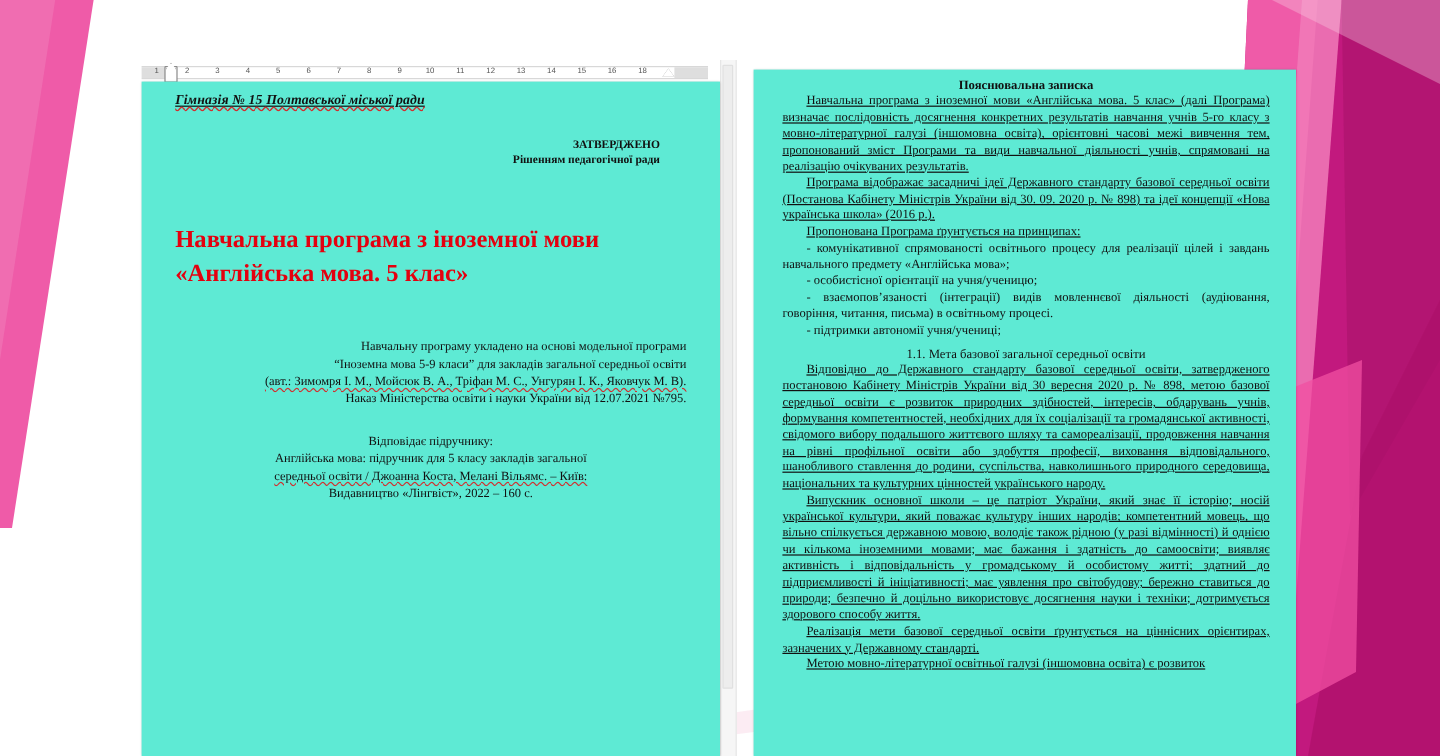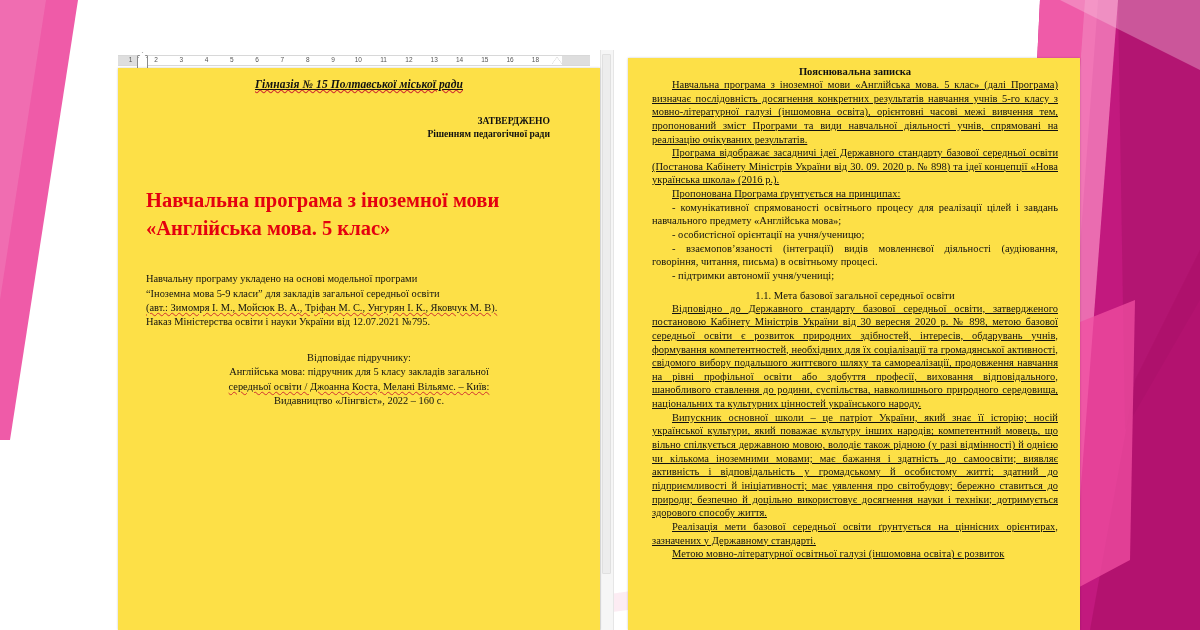--- a/index.html
+++ b/index.html
@@ -44,21 +44,21 @@
     clip-path:polygon(50% 0,100% 100%,0 100%);
   }
   .ruler-tab{
     position:absolute;right:28px;top:1px;width:0;height:0;
     border-left:5px solid transparent;border-right:5px solid transparent;
     border-bottom:7px solid #fff;filter:drop-shadow(0 0 0.4px #8a8a8a);
   }
 
   
   .page{
-    position:absolute;background:#fde047;
+    position:absolute;background:#5eead4;
     box-shadow:0 0 2px rgba(0,0,0,.22);
     overflow:hidden;
   }
   .page-left{left:118px;top:68px;width:482px;height:562px;}
   .page-right{left:628px;top:58px;width:452px;height:572px;}
 
   .page-left .pad{padding:6px 28px 0 28px;}
   .page-right .pad{padding:8px 22px 0 24px;}
 
   
@@ -67,41 +67,41 @@
     background:#f6f6f6;border-left:1px solid #e6e6e6;border-right:1px solid #e6e6e6;
     box-sizing:border-box;
   }
   .gutter-thumb{
     position:absolute;left:602px;top:54px;width:9px;height:520px;
     background:#ededed;border:1px solid #e0e0e0;border-radius:1px;box-sizing:border-box;
   }
 
   
   .school{
-    text-align:center;font-size:11.5px;font-weight:bold;font-style:italic;
+    text-align:left;font-size:11.5px;font-weight:bold;font-style:italic;
     text-decoration:underline;color:#111;letter-spacing:.1px;
     margin:4px 0 0 0;
   }
   .squig{
     text-decoration-line:underline;
     text-decoration-style:wavy;
     text-decoration-color:#d03030;
     text-decoration-thickness:from-font;
   }
   .approved{
     text-align:right;font-size:9.6px;font-weight:bold;color:#111;
     margin-top:24px;line-height:1.38;padding-right:22px;
   }
   .maintitle{
     text-align:left;color:#e4000f;font-weight:bold;font-size:20.5px;
     line-height:1.34;margin-top:47px;
   }
   .blk{
-    text-align:left;font-size:10.4px;color:#111;line-height:1.38;
-    margin-top:30px;
+    text-align:right;font-size:10.4px;color:#111;line-height:1.38;
+    margin-top:41px;
   }
   .blk2{
     text-align:center;font-size:10.4px;color:#111;line-height:1.38;
     margin-top:21px;
   }
   .teacher{
     text-align:center;font-size:9.8px;color:#111;
     margin-top:126px;padding-left:118px;
   }
 

